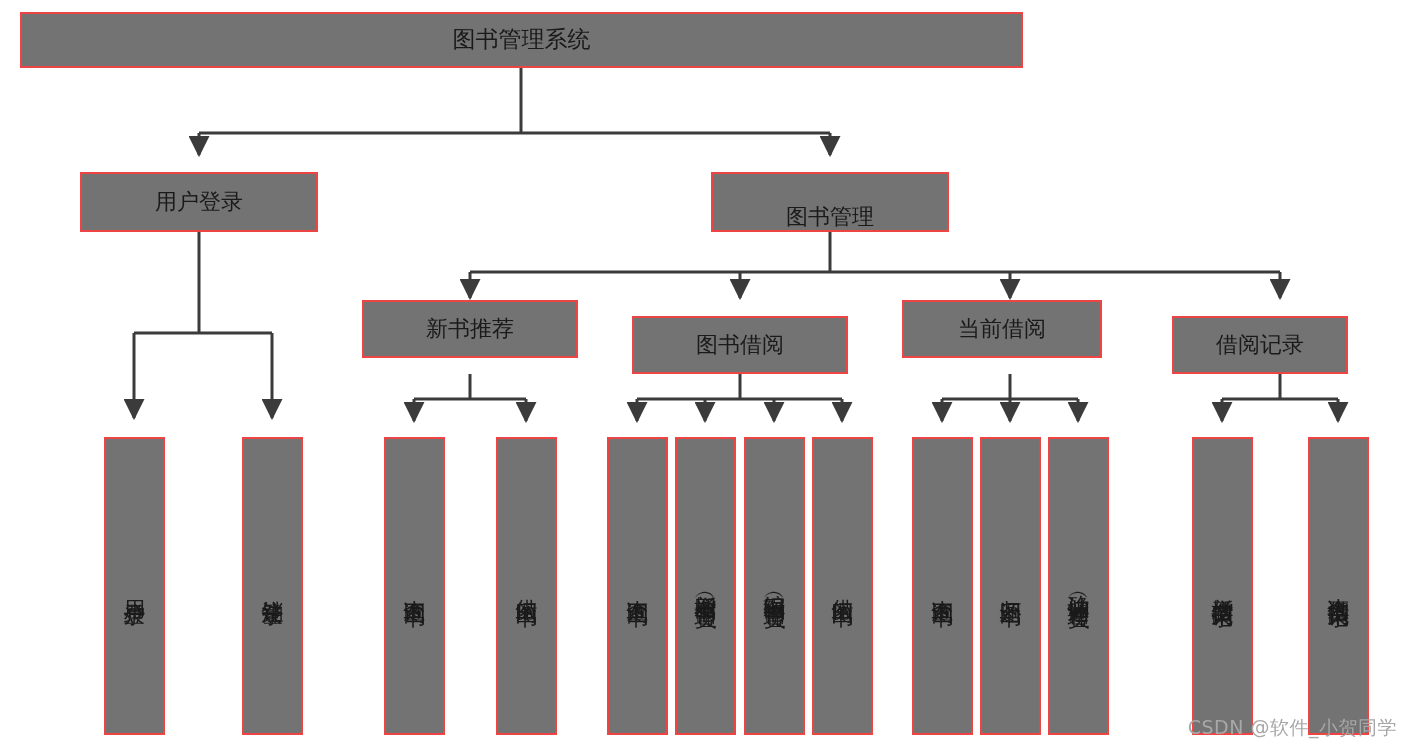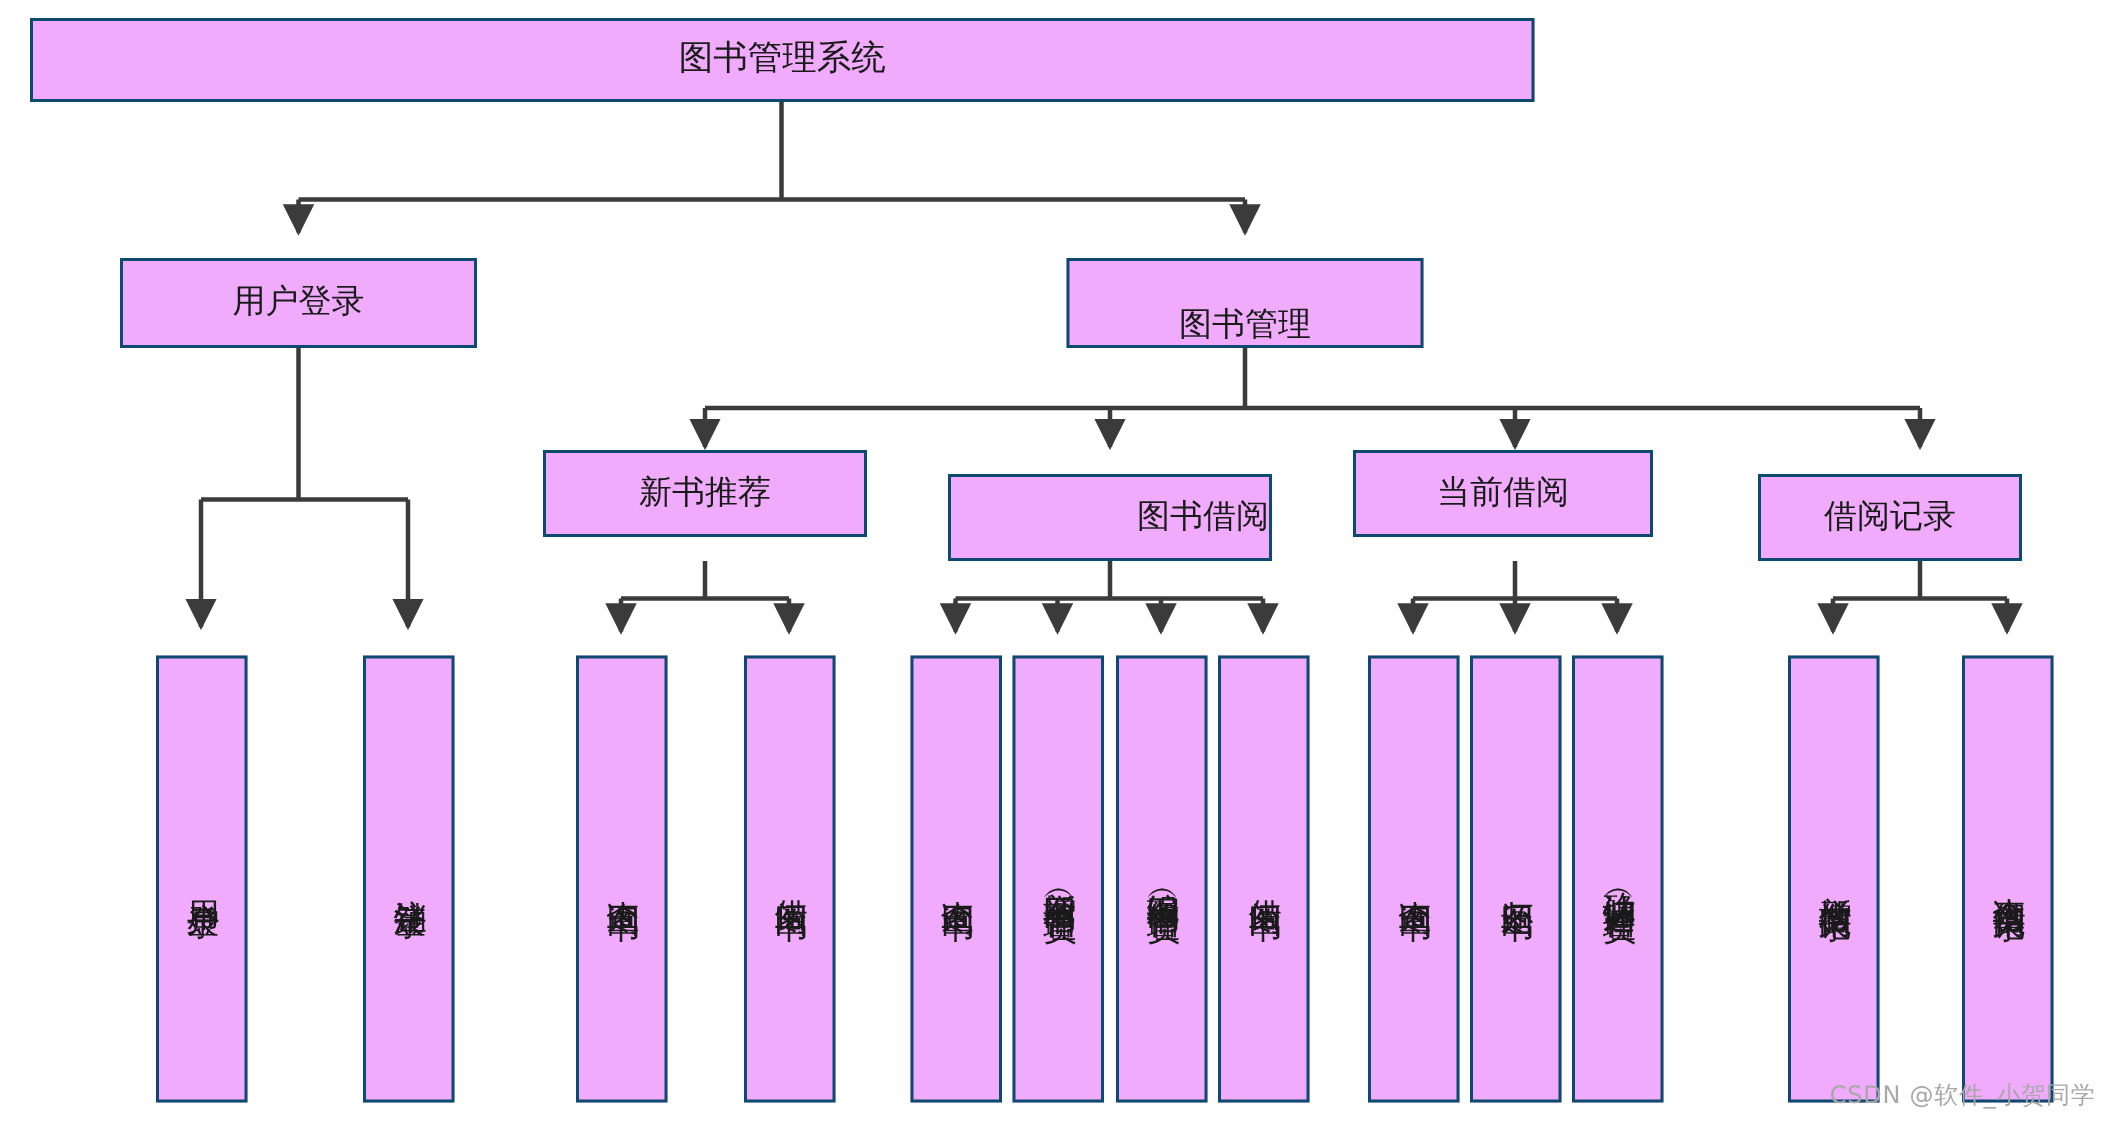--- a/index.html
+++ b/index.html
@@ -21,22 +21,22 @@
     position: absolute;
     left: 0;
     top: 0;
     width: 1405px;
     height: 747px;
     pointer-events: none;
   }
   .node {
     position: absolute;
     box-sizing: border-box;
-    background: #f0abfc;
-    border: 2px solid #0c4a6e;
+    background: #737373;
+    border: 2px solid #ef4444;
     display: flex;
     align-items: center;
     justify-content: center;
     z-index: 3;
   }
   .node .label {
     color: #1a1a1a;
     text-align: center;
     line-height: 1.18;
     white-space: nowrap;
@@ -57,21 +57,21 @@
     font-size: 22px;
     letter-spacing: 2px;
     line-height: 1;
     white-space: nowrap;
     max-height: 280px;
   }
   .watermark {
     position: absolute;
     right: 8px;
     bottom: 6px;
-    font-size: 16px;
+    font-size: 19px;
     color: #a8a8a8;
     z-index: 5;
     white-space: nowrap;
     letter-spacing: 0.5px;
   }
 </style>
 </head>
 <body>
 
 <div id="canvas">
@@ -133,21 +133,21 @@
   <div class="node horiz" style="left:80px; top:172px; width:238px; height:60px;">
     <span class="label">用户登录</span>
   </div>
   <div class="node horiz" style="left:711px; top:172px; width:238px; height:60px;align-items:flex-end;">
     <span class="label">图书管理</span>
   </div>
 
   <div class="node horiz" style="left:362px; top:300px; width:216px; height:58px;">
     <span class="label">新书推荐</span>
   </div>
-  <div class="node horiz" style="left:632px; top:316px; width:216px; height:58px;justify-content:flex-end;">
+  <div class="node horiz" style="left:632px; top:316px; width:216px; height:58px;">
     <span class="label">图书借阅</span>
   </div>
   <div class="node horiz" style="left:902px; top:300px; width:200px; height:58px;">
     <span class="label">当前借阅</span>
   </div>
   <div class="node horiz" style="left:1172px; top:316px; width:176px; height:58px;">
     <span class="label">借阅记录</span>
   </div>
 
   <div class="node leaf" style="left:104px; top:437px; width:61px; height:298px;">

